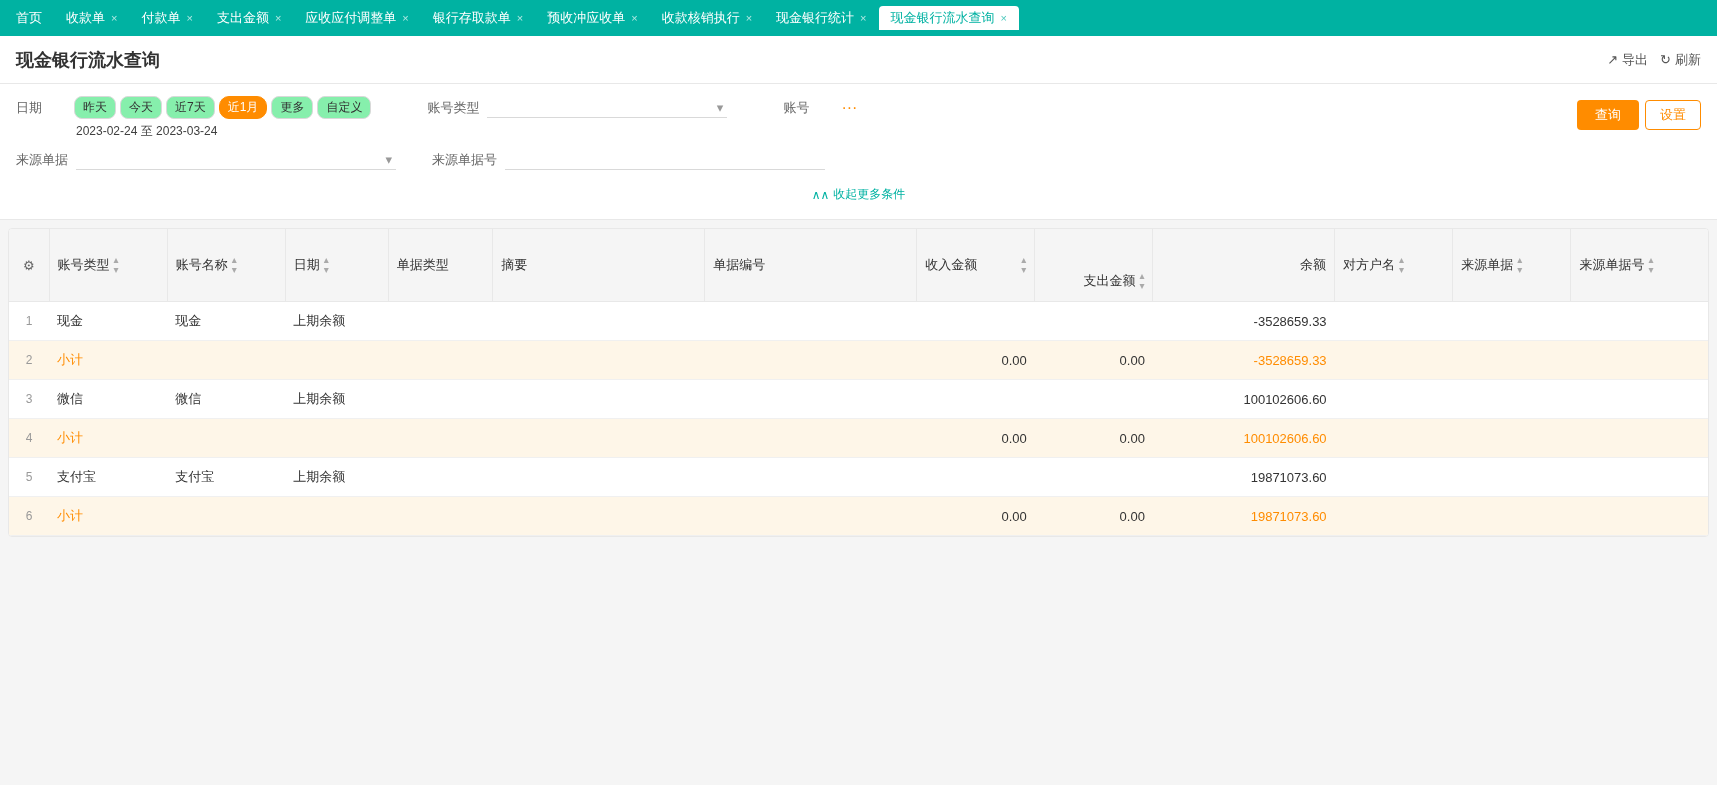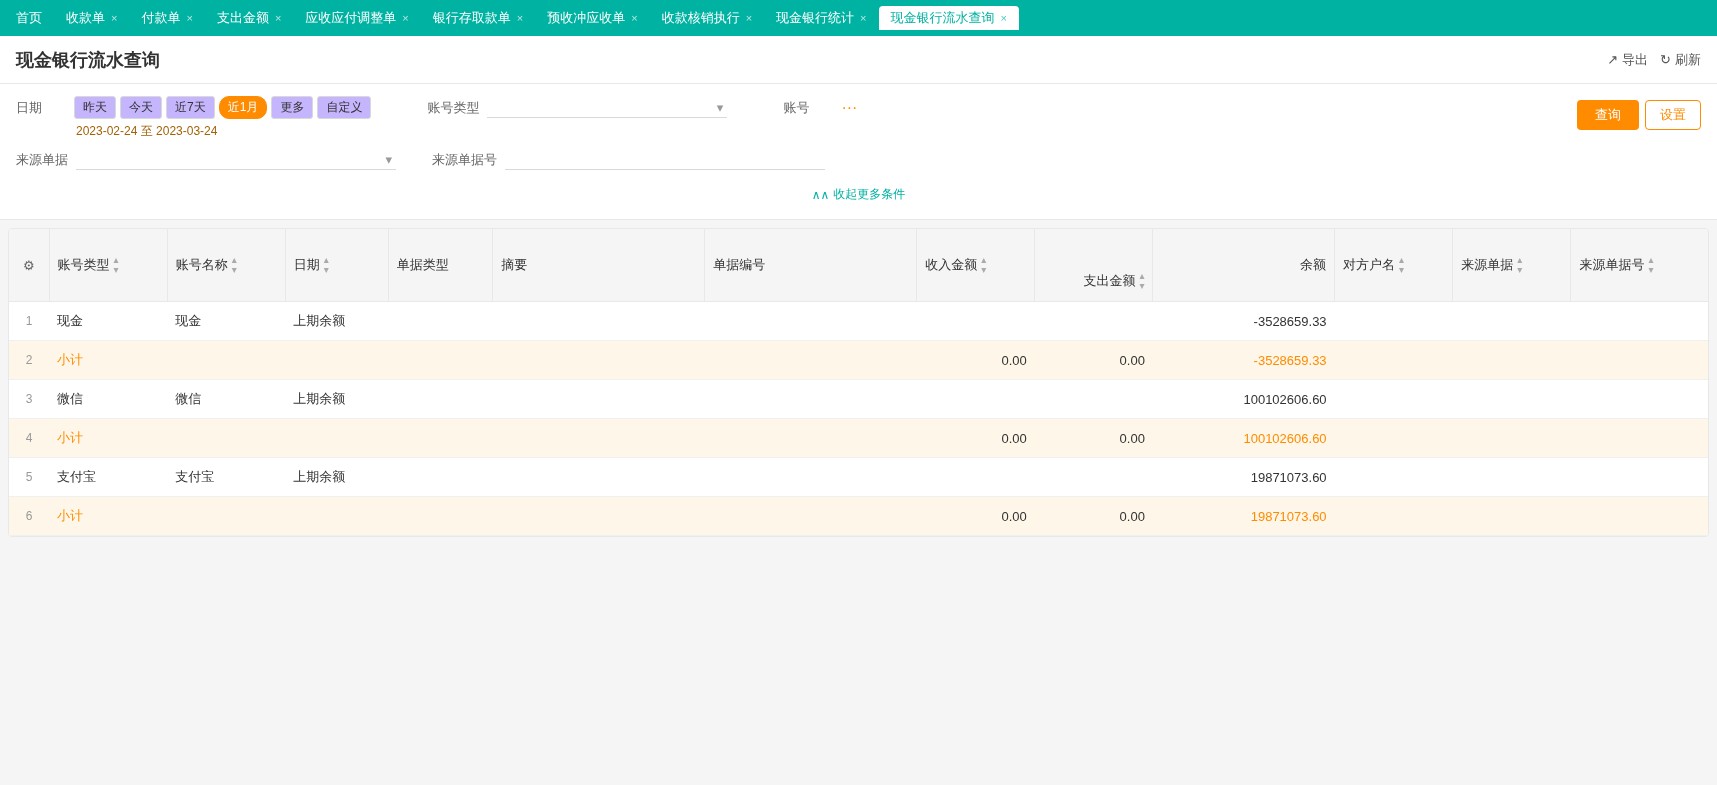--- a/index.html
+++ b/index.html
@@ -96,34 +96,34 @@
       min-width: 50px;
     }
     .date-options {
       display: flex;
       align-items: center;
       gap: 4px;
     }
     .date-btn {
       padding: 2px 8px;
       border: 1px solid #d9d9d9;
-      border-radius: 3px;
+      border-radius: 8px;
       cursor: pointer;
       font-size: 12px;
-      background: #c4b5fd;
+      background: #86efac;
       color: #333;
     }
     .date-btn.active {
       background: #ff8c00;
       border-color: #ff8c00;
       color: #fff;
       border-radius: 10px;
     }
     .date-range {
-      color: #a16207;
+      color: #404040;
       font-size: 12px;
       margin-left: 4px;
     }
     .filter-select {
       display: flex;
       align-items: center;
       border-bottom: 1px solid #d9d9d9;
       padding: 2px 4px;
       min-width: 200px;
       cursor: pointer;
@@ -425,21 +425,21 @@
         <th>
           <span>单据类型</span>
         </th>
         <th style="min-width:140px;">
           <span>摘要</span>
         </th>
         <th style="min-width:140px;">
           <span>单据编号</span>
         </th>
         <th class="th-right">
-          <div class="th-sortable" style="justify-content:flex-start;">
+          <div class="th-sortable" style="justify-content:space-between;">
             <span>收入金额</span>
             <span class="sort-icon">
                 <span>▴</span>
                 <span>▾</span>
               </span>
           </div>
         </th>
         <th class="th-right">
           <div class="th-sortable" style="justify-content:flex-end;margin-top:32px;">
             <span>支出金额</span>

